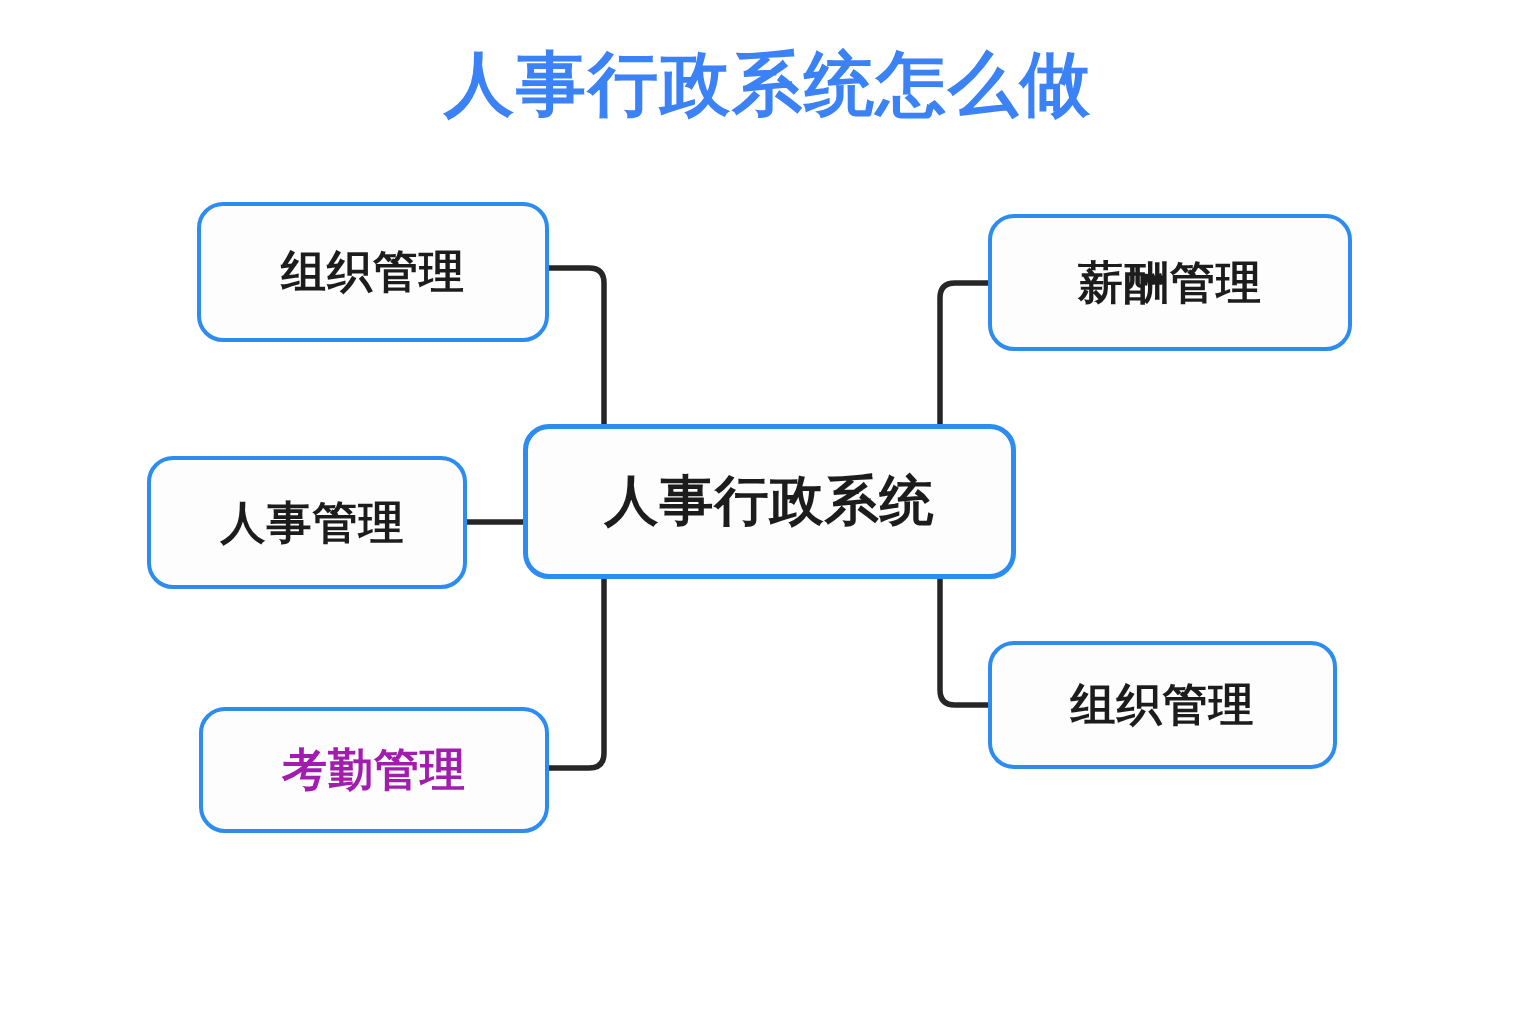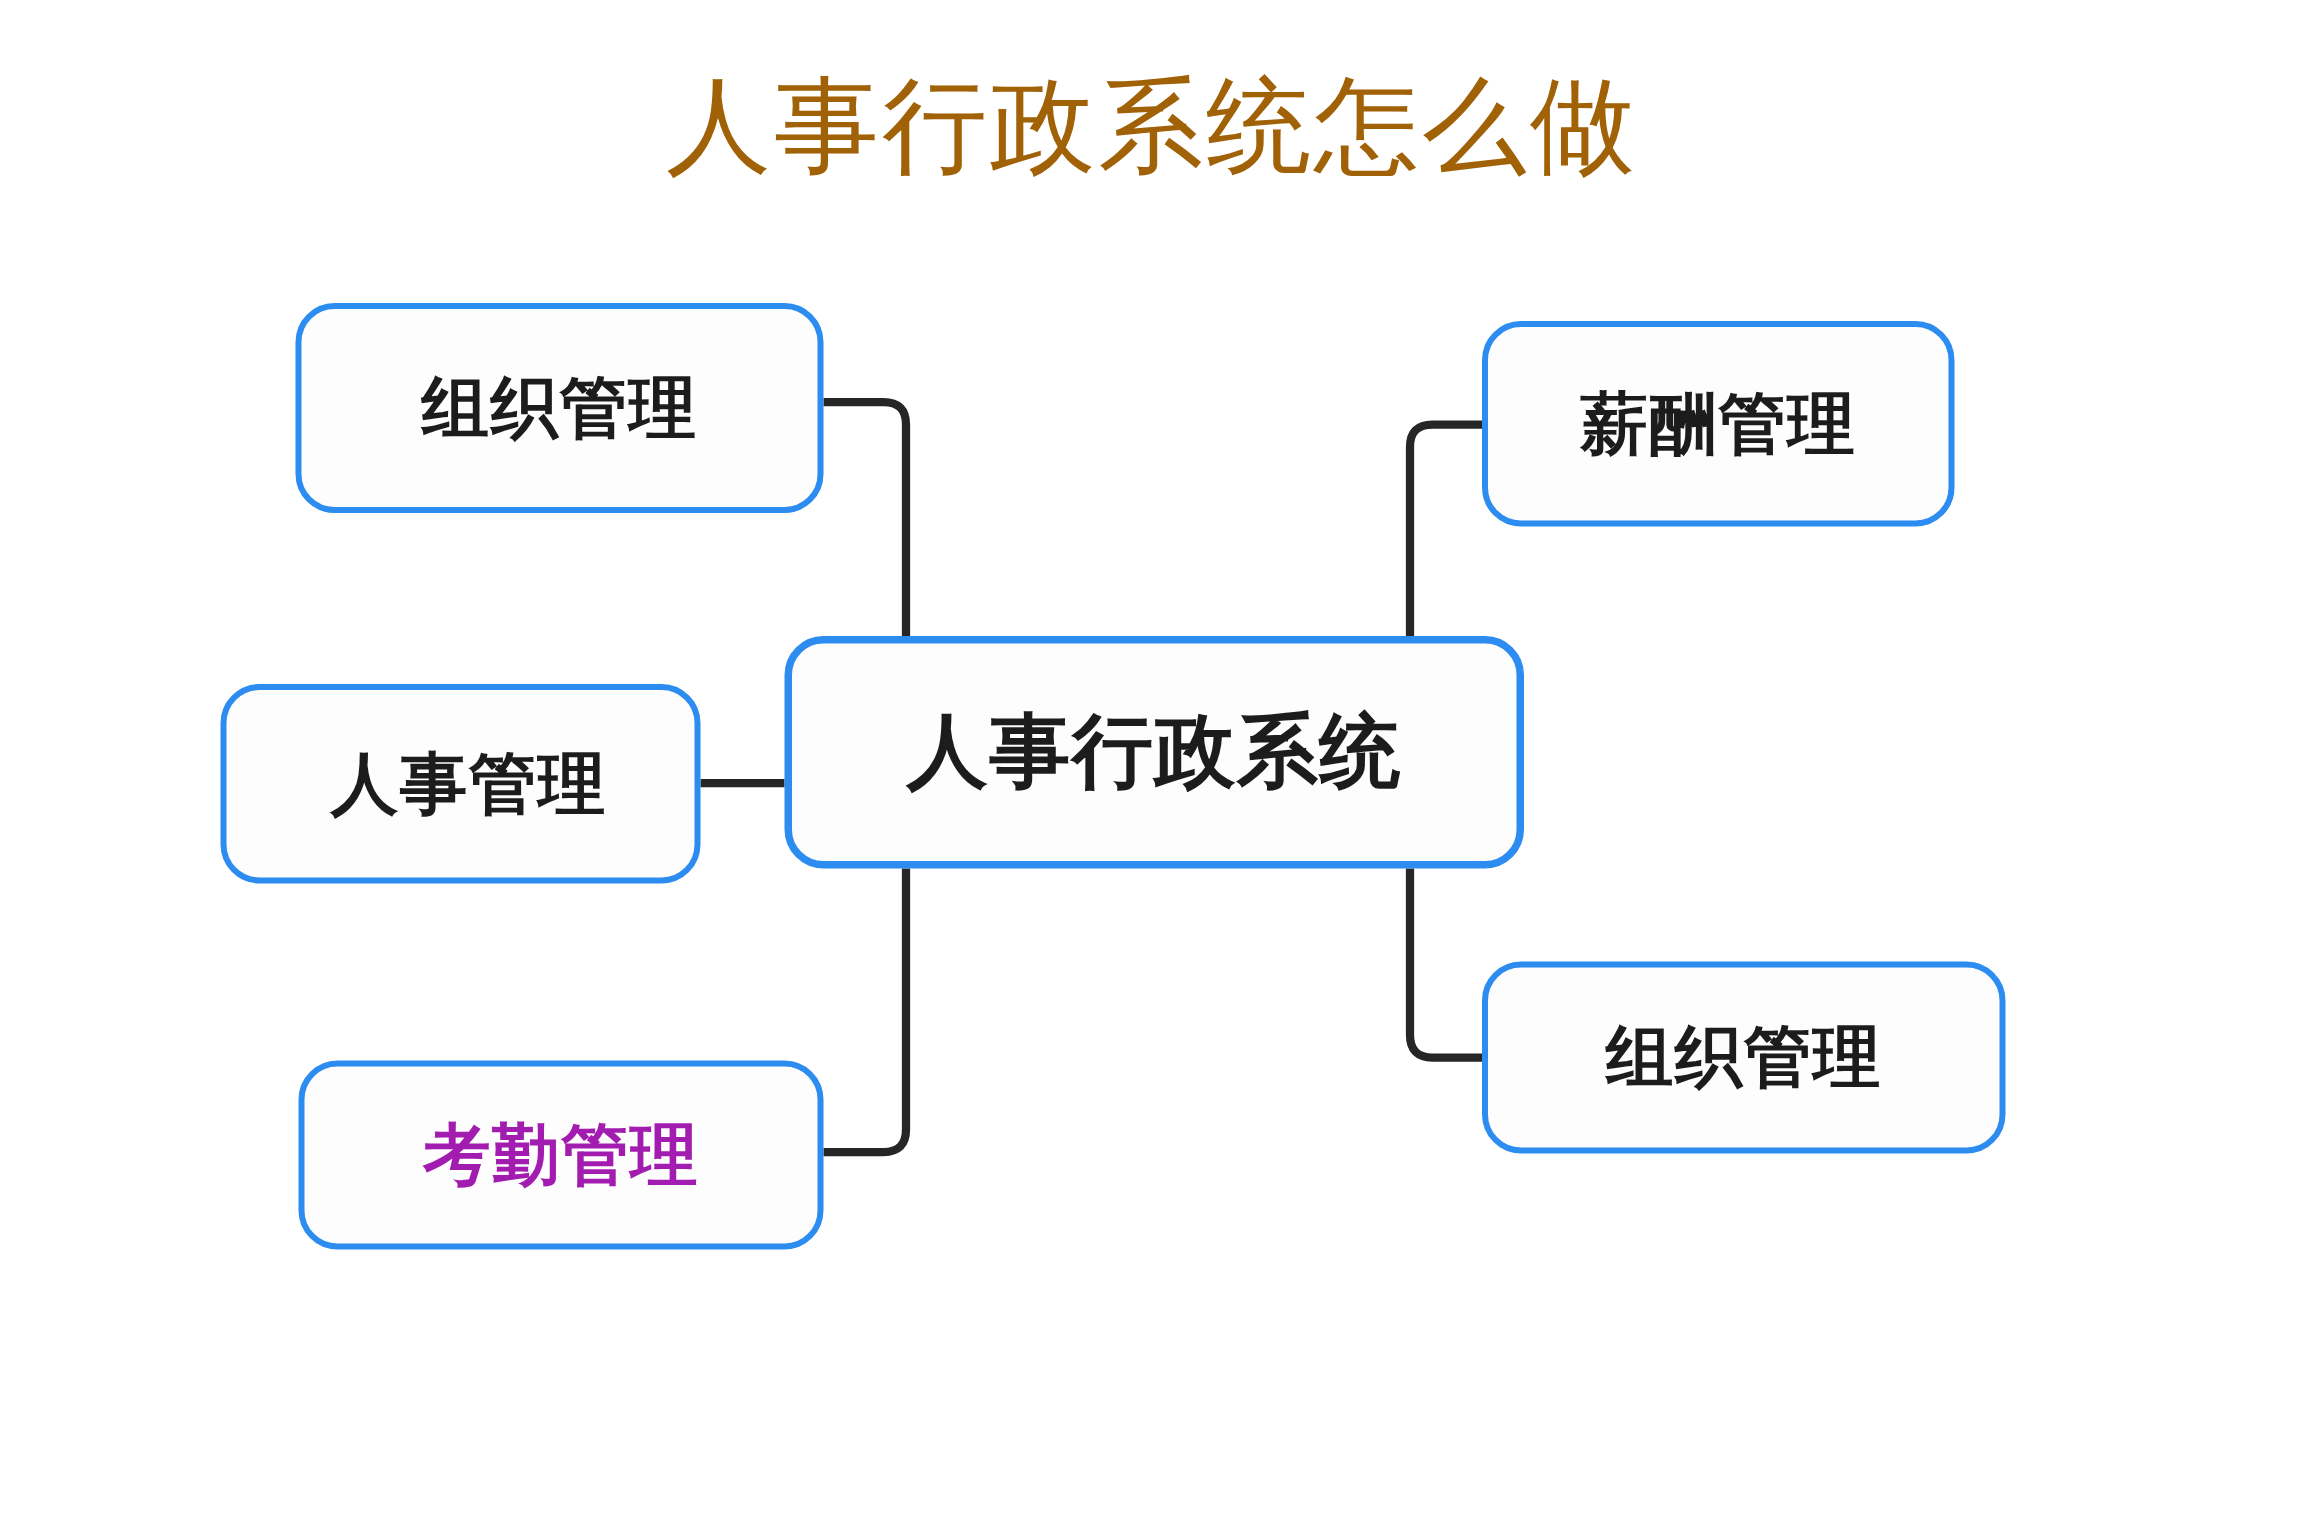--- a/index.html
+++ b/index.html
@@ -21,22 +21,22 @@
     width: 1536px;
     height: 1024px;
   }
   .diagram-title {
     position: absolute;
     left: 0;
     top: 44px;
     width: 1536px;
     text-align: center;
     font-size: 70px;
-    font-weight: normal;
-    color: #a16207;
+    font-weight: bold;
+    color: #3b82f6;
     letter-spacing: 2px;
     line-height: 1.15;
     white-space: nowrap;
     font-family: "Liberation Sans", "DejaVu Sans", sans-serif;
   }
   .node {
     position: absolute;
     box-sizing: border-box;
     background: #fdfdfd;
     border-style: solid;
@@ -85,21 +85,21 @@
   </div>
 
   <div class="node" id="node-attendance" style="left: 199px; top: 707px; width: 350px; height: 126px; font-size: 45px; border-radius: 26px; border-width: 4px; border-color: rgb(45, 140, 240); background: rgb(253, 253, 253); color: #a21caf;">
     <span class="node-label">考勤管理</span>
   </div>
 
   <div class="node" id="node-root" style="left: 523px; top: 424px; width: 493px; height: 155px; font-size: 54px; border-radius: 26px; border-width: 5px; border-color: rgb(45, 140, 240); background: rgb(253, 253, 253); color: rgb(28, 28, 28);">
     <span class="node-label">人事行政系统</span>
   </div>
 
-  <div class="node" id="node-salary" style="left: 988px; top: 214px; width: 315px; height: 137px; font-size: 45px; border-radius: 26px; border-width: 4px; border-color: rgb(45, 140, 240); background: rgb(253, 253, 253); color: rgb(28, 28, 28);">
+  <div class="node" id="node-salary" style="left: 988px; top: 214px; width: 364px; height: 137px; font-size: 45px; border-radius: 26px; border-width: 4px; border-color: rgb(45, 140, 240); background: rgb(253, 253, 253); color: rgb(28, 28, 28);">
     <span class="node-label">薪酬管理</span>
   </div>
 
   <div class="node" id="node-recruit" style="left: 988px; top: 641px; width: 349px; height: 128px; font-size: 45px; border-radius: 26px; border-width: 4px; border-color: rgb(45, 140, 240); background: rgb(253, 253, 253); color: rgb(28, 28, 28);">
     <span class="node-label">组织管理</span>
   </div>
 
 </div>
 
 </body></html>

